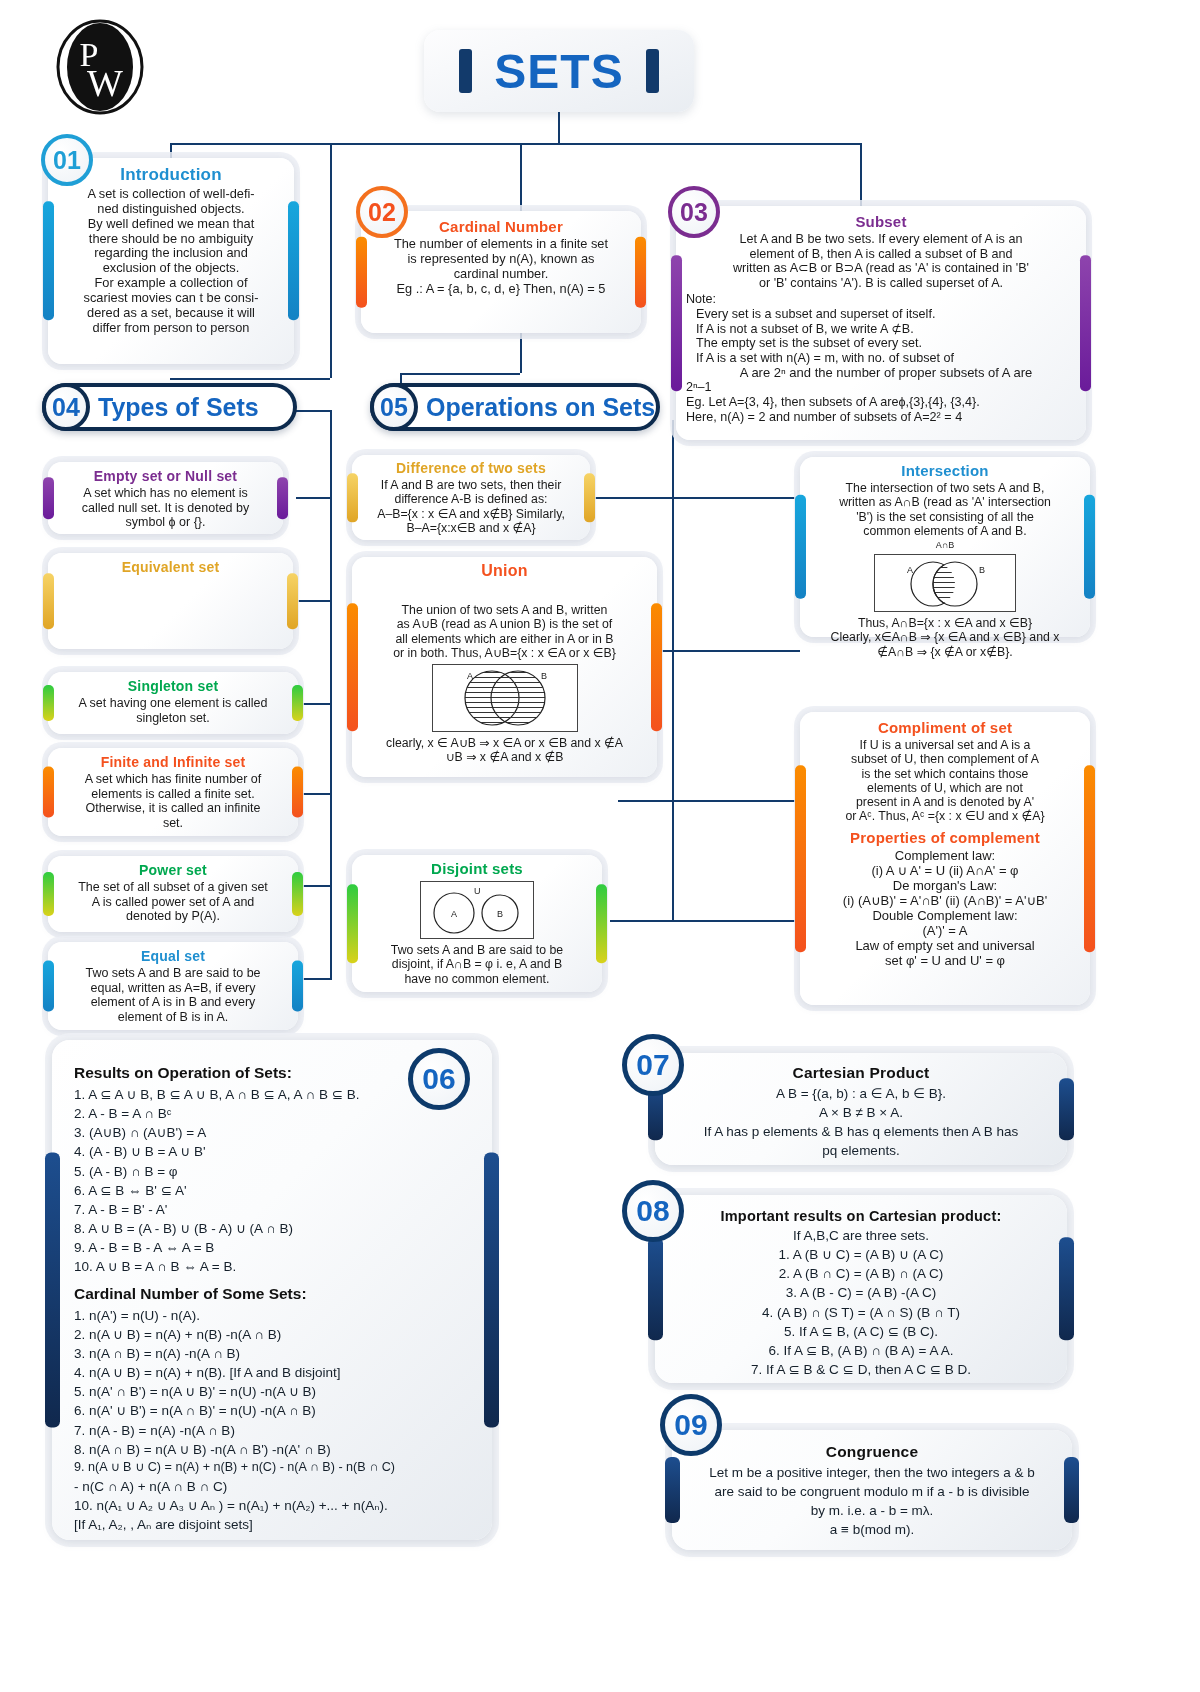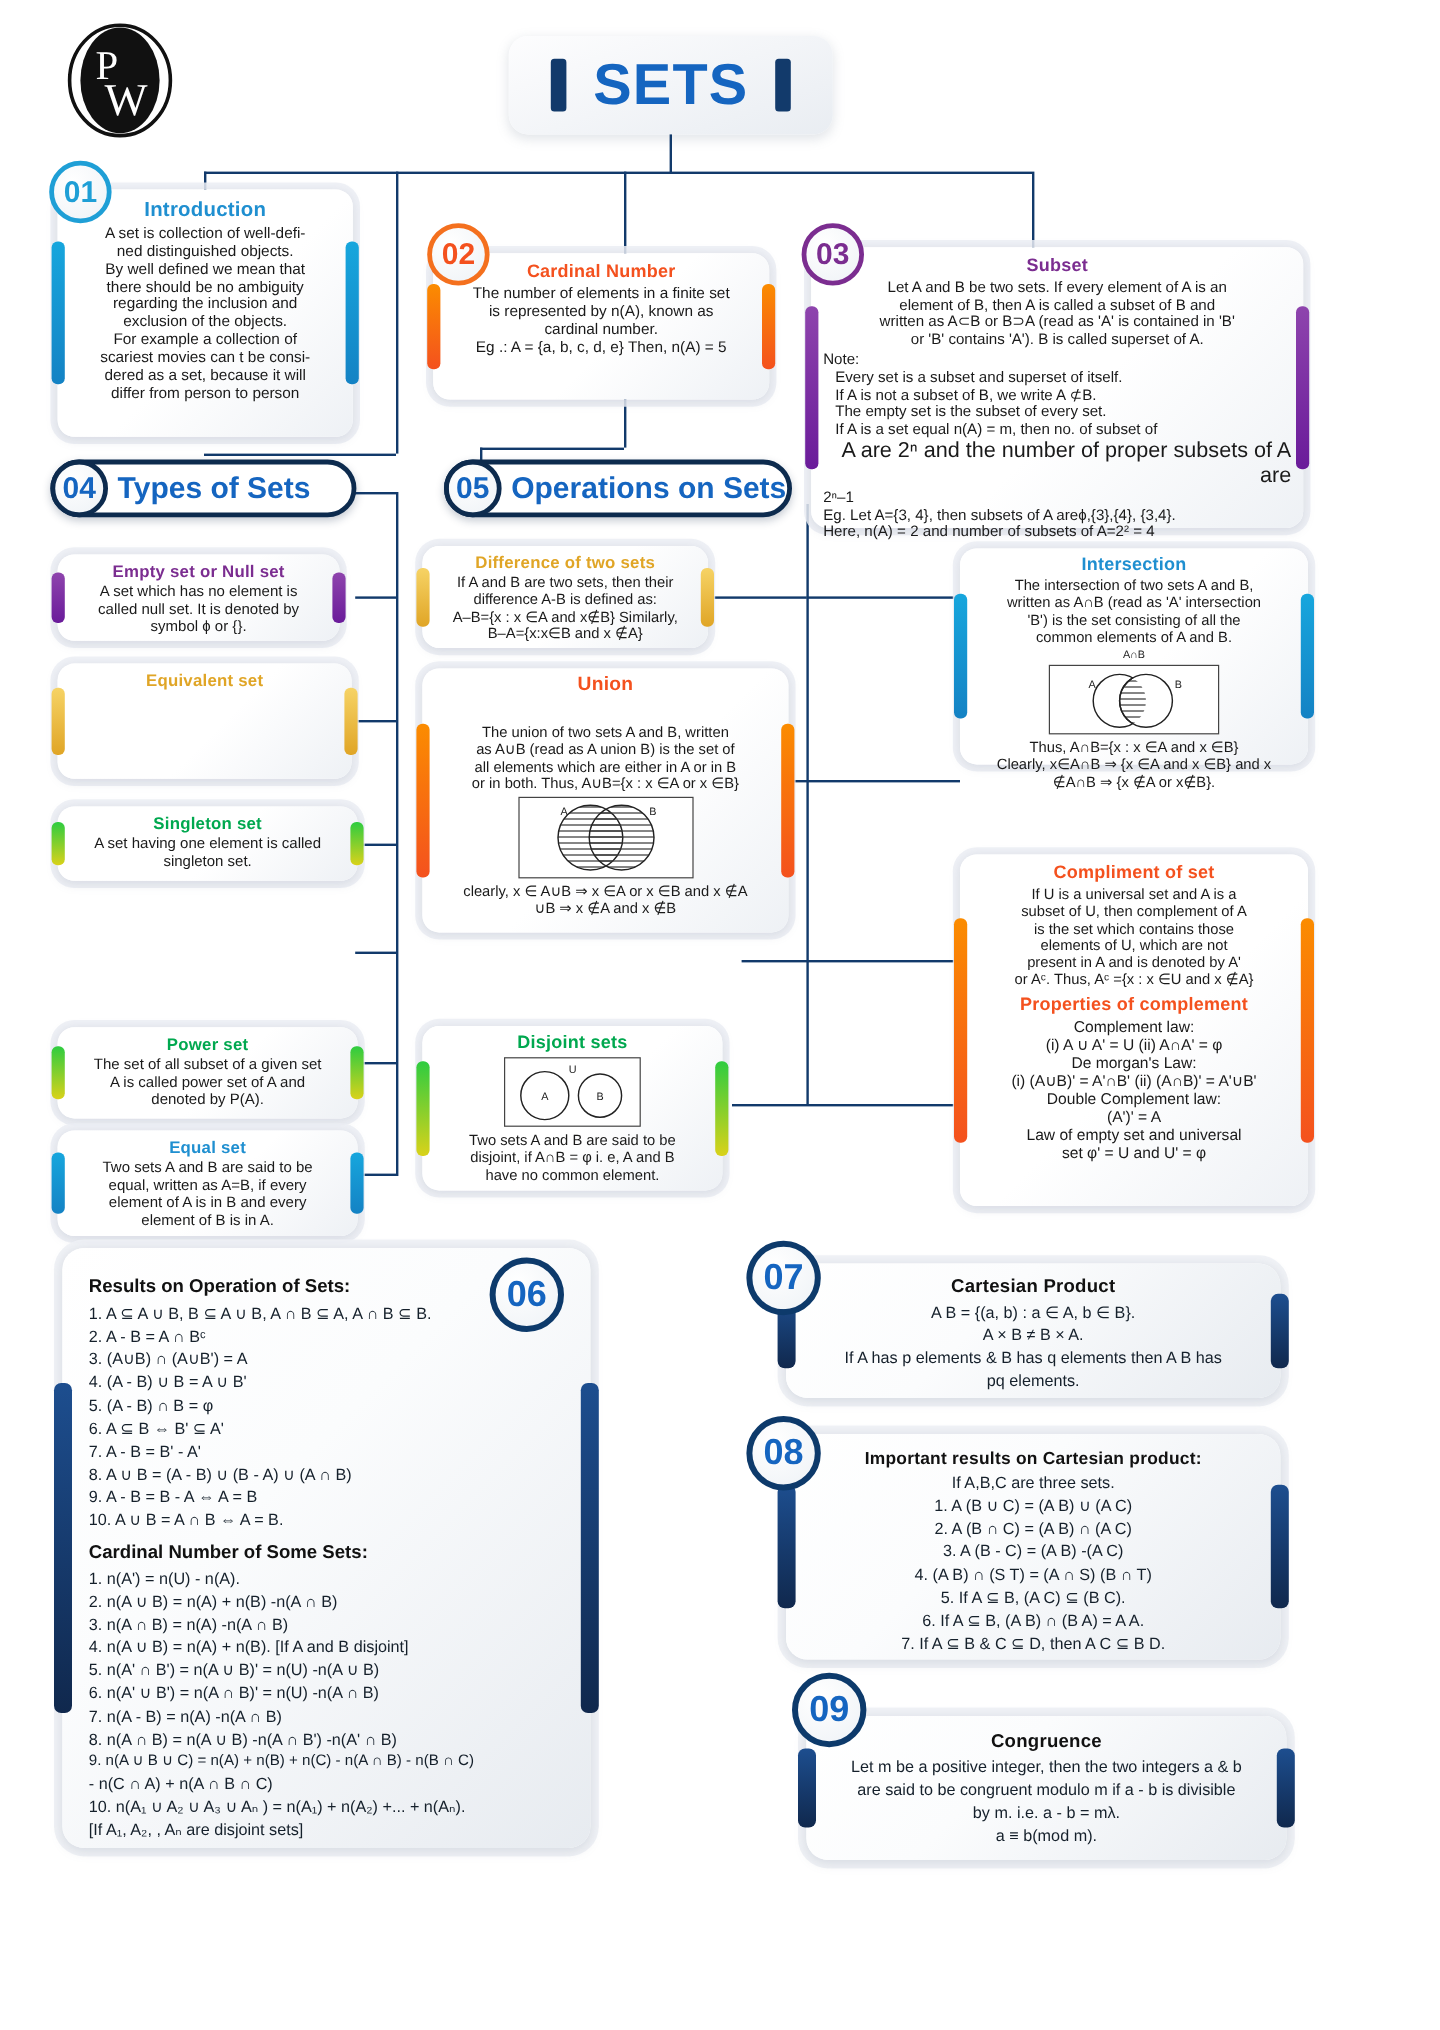--- a/index.html
+++ b/index.html
@@ -175,22 +175,22 @@
     <div class="inner" style="padding:6px 10px;">
       <div class="ttl c-purple" style="font-size:15px;">Subset</div>
       <div class="bdy" style="font-size:12.6px;white-space:pre-line;">Let A and B be two sets. If every element of A is an
 element of B, then A is called a subset of B and
 written as A⊂B or B⊃A (read as 'A' is contained in 'B'
 or 'B' contains 'A'). B is called superset of A.</div>
       <div class="bdy" style="font-size:12.6px;text-align:left;margin-top:2px;">Note:</div>
       <div class="bdy" style="font-size:12.6px;text-align:left;padding-left:10px;">Every set is a subset and superset of itself.</div>
       <div class="bdy" style="font-size:12.6px;text-align:left;padding-left:10px;">If A is not a subset of B, we write A ⊄B.</div>
       <div class="bdy" style="font-size:12.6px;text-align:left;padding-left:10px;">The empty set is the subset of every set.</div>
-      <div class="bdy" style="font-size:12.6px;text-align:left;padding-left:10px;">If A is a set equal n(A) = m, then no. of subset of</div>
-      <div class="bdy" style="font-size:18px;text-align:right;padding-left:10px;">A are 2ⁿ and the number of proper subsets of A are</div>
+      <div class="bdy" style="font-size:12.6px;text-align:left;padding-left:10px;">If A is a set with n(A) = m, with no. of subset of</div>
+      <div class="bdy" style="font-size:13px;text-align:center;padding-left:10px;">A are 2ⁿ and the number of proper subsets of A are</div>
       <div class="bdy" style="font-size:12.6px;text-align:left;">2ⁿ–1</div>
       <div class="bdy" style="font-size:12.6px;text-align:left;">Eg. Let A={3, 4}, then subsets of A areϕ,{3},{4}, {3,4}.</div>
       <div class="bdy" style="font-size:12.6px;text-align:left;">Here, n(A) = 2 and number of subsets of A=2² = 4</div>
     </div>
   </div>
 
   <div class="pill" style="left:42px;top:383px;width:255px;height:48px;">
     <span class="pill-txt">Types of Sets</span>
   </div>
   <div class="badge" style="left:42px;top:383px;width:48px;height:48px;border:4px solid #0d2b4e;color:#1565c0;font-size:25px;">
@@ -219,20 +219,31 @@
   <div class="card" style="left:48px;top:672px;width:250px;height:62px;">
     <span class="bar l g-green"></span>
     <span class="bar r g-green"></span>
     <div class="inner" style="padding:5px 11px;">
       <div class="ttl c-green" style="font-size:14px;">Singleton set</div>
       <div class="bdy" style="font-size:12.5px;white-space:pre-line;">A set having one element is called
 singleton set.</div>
     </div>
   </div>
 
+  <div class="card" style="left:48px;top:748px;width:250px;height:88px;">
+    <span class="bar l g-orange"></span>
+    <span class="bar r g-orange"></span>
+    <div class="inner" style="padding:5px 11px;">
+      <div class="ttl c-orange" style="font-size:14px;">Finite and Infinite set</div>
+      <div class="bdy" style="font-size:12.5px;white-space:pre-line;">A set which has finite number of
+elements is called a finite set.
+Otherwise, it is called an infinite
+set.</div>
+    </div>
+  </div>
 
   <div class="card" style="left:48px;top:856px;width:250px;height:76px;">
     <span class="bar l g-green"></span>
     <span class="bar r g-green"></span>
     <div class="inner" style="padding:5px 11px;">
       <div class="ttl c-green" style="font-size:14px;">Power set</div>
       <div class="bdy" style="font-size:12.5px;white-space:pre-line;">The set of all subset of a given set
 A is called power set of A and
 denoted by P(A).</div>
     </div>

